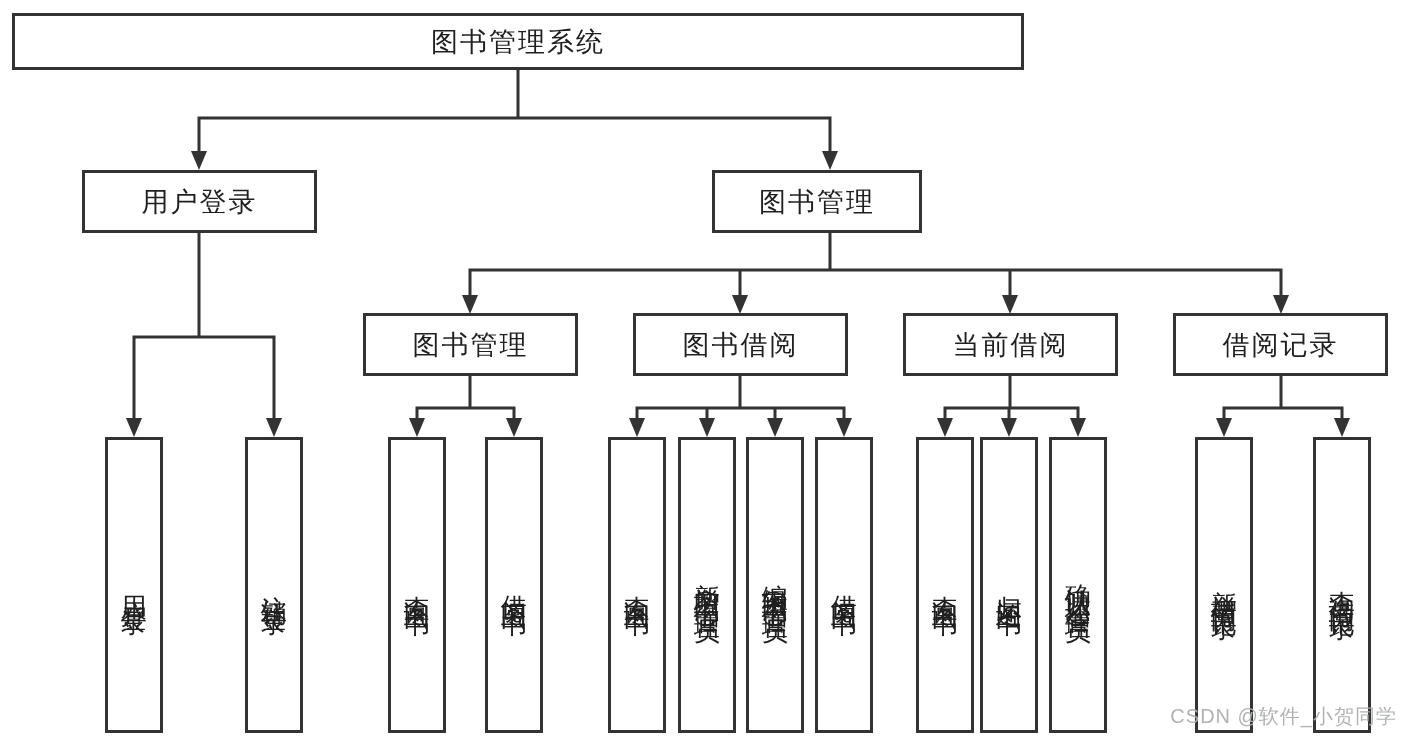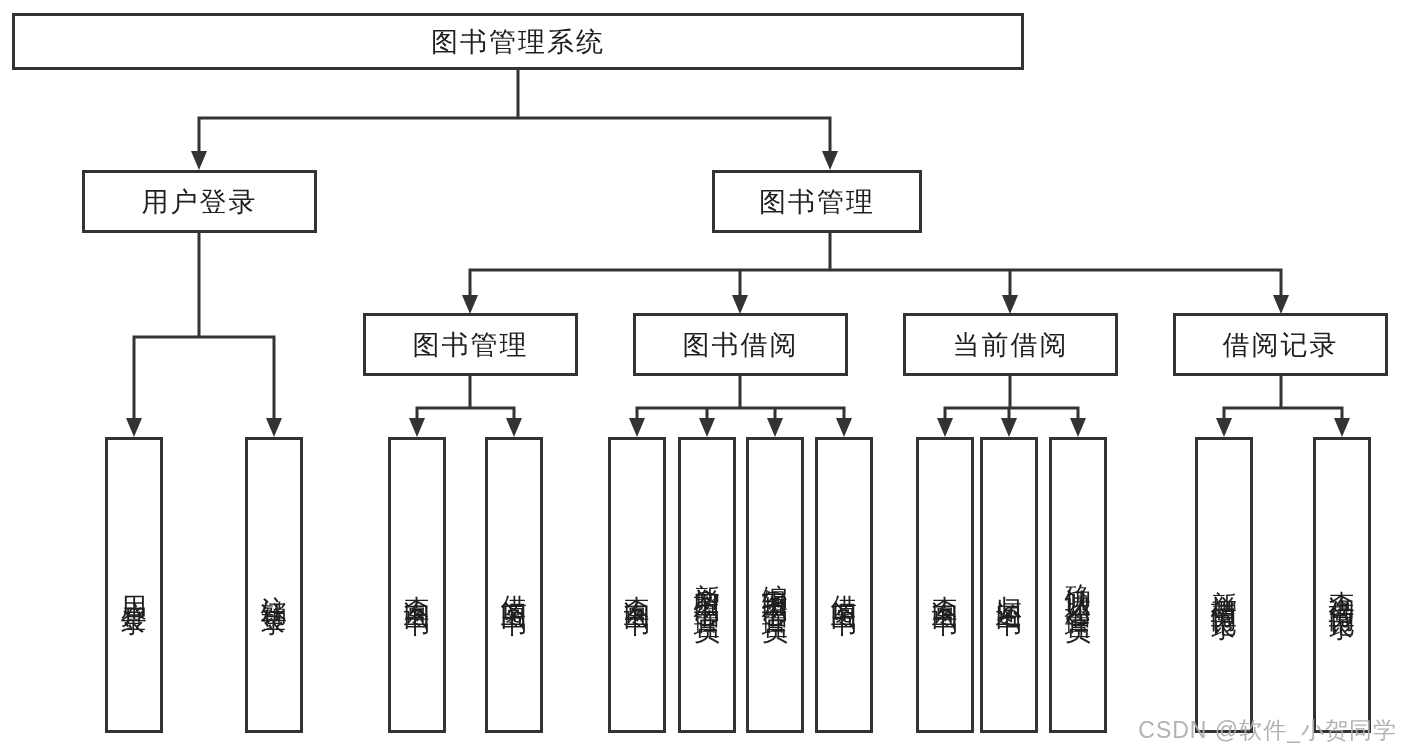--- a/index.html
+++ b/index.html
@@ -39,22 +39,22 @@
     text-orientation: mixed;
     font-size: 26px;
     letter-spacing: 5px;
     line-height: 1.1;
     color: #1f1f1f;
     white-space: nowrap;
   }
   #watermark {
     position: absolute;
     right: 8px;
-    bottom: 1px;
-    font-size: 23px;
+    bottom: 17px;
+    font-size: 20px;
     color: rgba(172, 174, 176, 0.95);
     z-index: 3;
     letter-spacing: 1px;
     white-space: nowrap;
   }
 </style>
 </head>
 <body>
 
 <div id="canvas">

